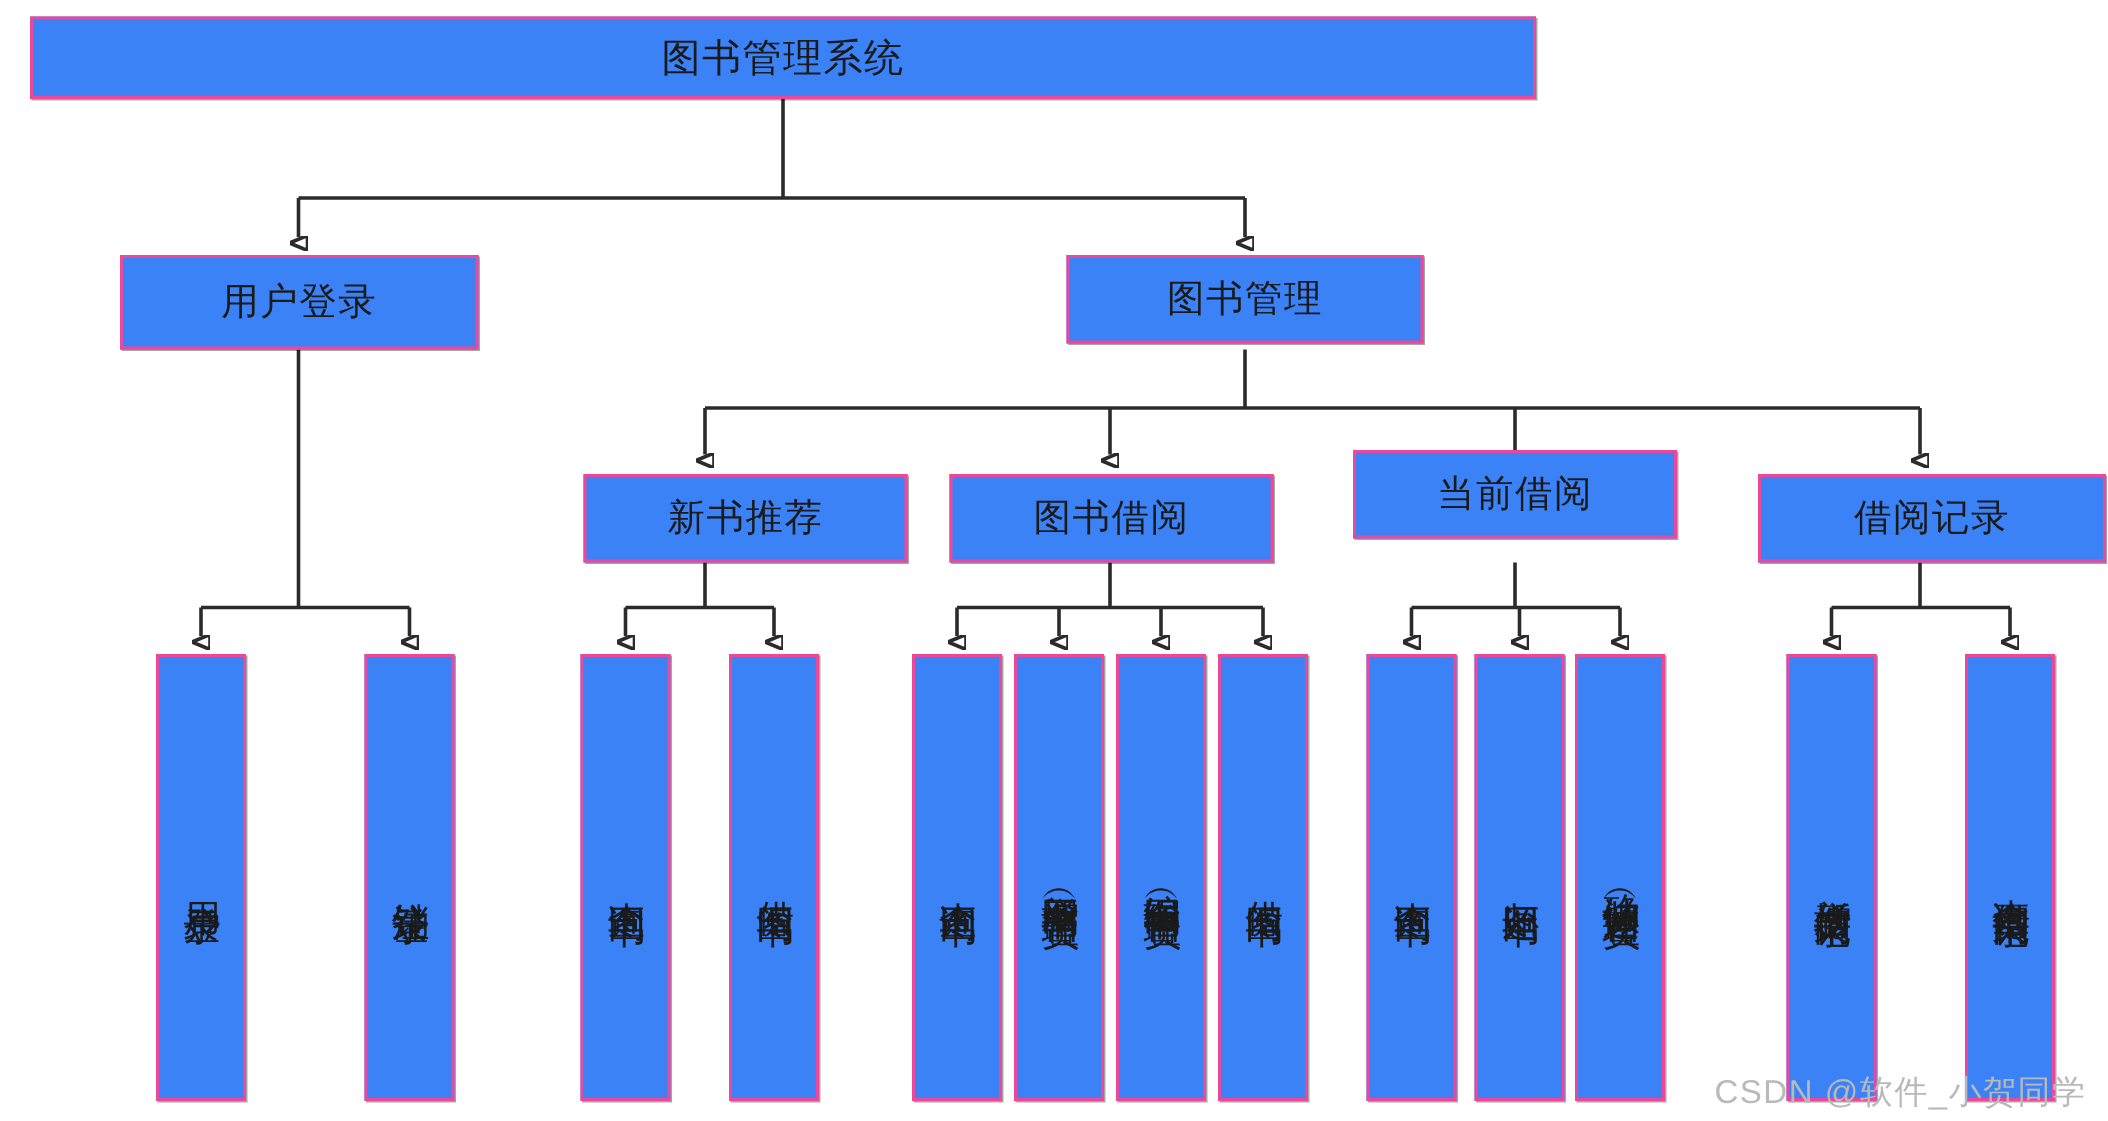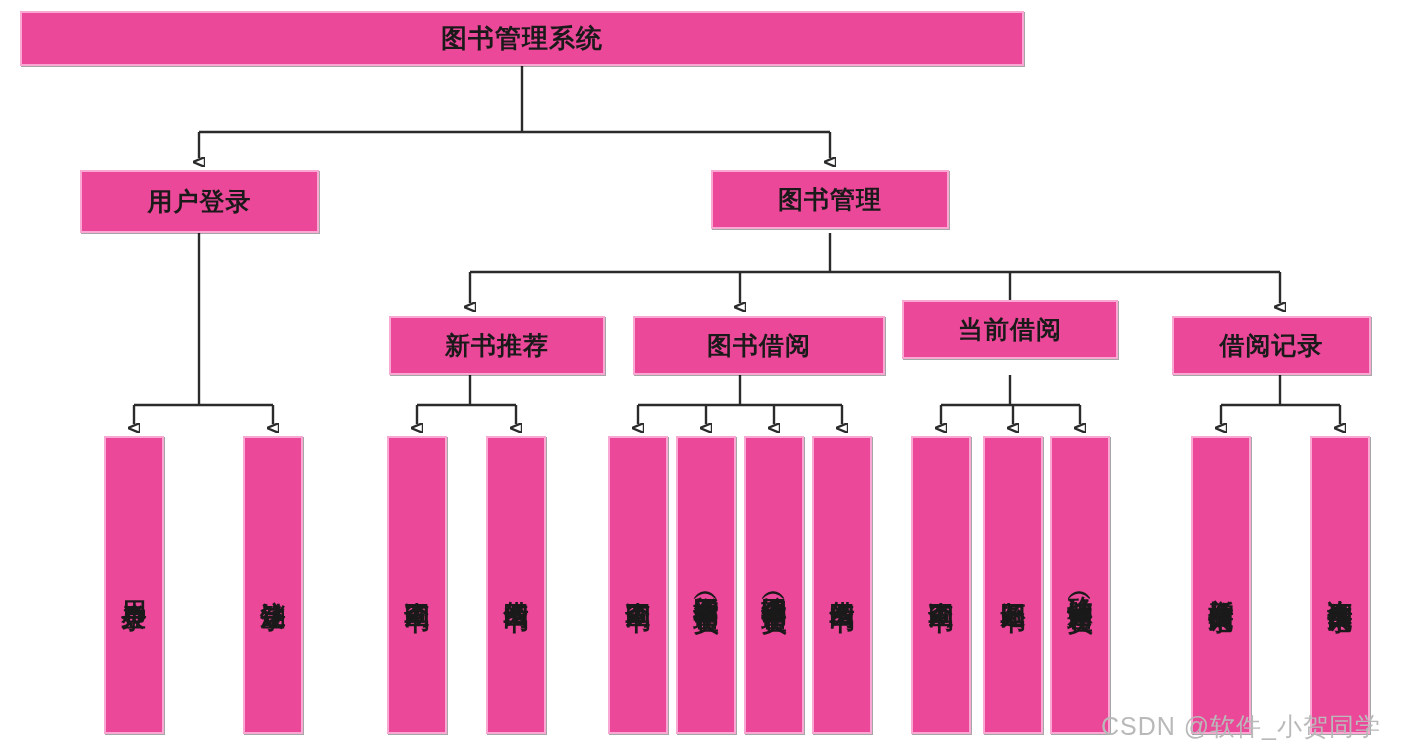--- a/index.html
+++ b/index.html
@@ -13,29 +13,28 @@
   #canvas {
     position: relative;
     width: 1405px;
     height: 747px;
     background: #ffffff;
     overflow: hidden;
   }
   .node {
     position: absolute;
     box-sizing: border-box;
-    border: 2px solid #f9a8d4;
-    background: #ec4899;
+    border: 2px solid #ec4899;
+    background: #3b82f6;
     display: flex;
     align-items: center;
     justify-content: center;
     color: #1a1a1a;
     text-align: center;
     box-shadow: 1px 1px 0 rgba(0,0,0,0.35);
-    font-weight: bold;
   }
   .node-h {
     font-size: 25px;
     letter-spacing: 1px;
     line-height: 1.1;
   }
   .node-v {
     writing-mode: vertical-rl;
     text-orientation: upright;
     font-size: 25px;
@@ -54,23 +53,23 @@
     height: 747px;
     pointer-events: none;
   }
   svg#wires path, svg#wires line {
     stroke: #2b2b2b;
     stroke-width: 2.4;
     fill: none;
   }
   .watermark {
     position: absolute;
-    right: 24px;
+    right: 14px;
     bottom: 4px;
-    font-size: 25px;
+    font-size: 22px;
     color: #b9b9b9;
     letter-spacing: 1px;
     user-select: none;
     white-space: nowrap;
   }
 </style>
 </head>
 <body>
 
 <div id="canvas">
@@ -124,25 +123,25 @@
   </svg>
 
   <div class="node node-h node-root" style="left:20px; top:11px; width:1004px; height:55px;">图书管理系统</div>
 
   <div class="node node-h" style="left:80px; top:170px; width:239px; height:63px;">用户登录</div>
 
   <div class="node node-h" style="left:711px; top:170px; width:238px; height:59px;">图书管理</div>
 
   <div class="node node-h" style="left:362px; top:316px; width:216px; height:59px;margin-left:27px;">新书推荐</div>
 
-  <div class="node node-h" style="left:633px; top:316px; width:252px; height:59px;">图书借阅</div>
+  <div class="node node-h" style="left:633px; top:316px; width:216px; height:59px;">图书借阅</div>
 
   <div class="node node-h" style="left:902px; top:300px; width:216px; height:59px;">当前借阅</div>
 
-  <div class="node node-h" style="left:1172px; top:316px; width:199px; height:59px;">借阅记录</div>
+  <div class="node node-h" style="left:1172px; top:316px; width:232px; height:59px;">借阅记录</div>
 
   <div class="node node-v" style="left:104px; top:436px; width:60px; height:298px;">用户登录</div>
 
   <div class="node node-v" style="left:243px; top:436px; width:60px; height:298px;">注销登录</div>
 
   <div class="node node-v" style="left:387px; top:436px; width:60px; height:298px;">查询图书</div>
 
   <div class="node node-v" style="left:486px; top:436px; width:60px; height:298px;">借阅图书</div>
 
   <div class="node node-v" style="left:608px; top:436px; width:60px; height:298px;">查询图书</div>

